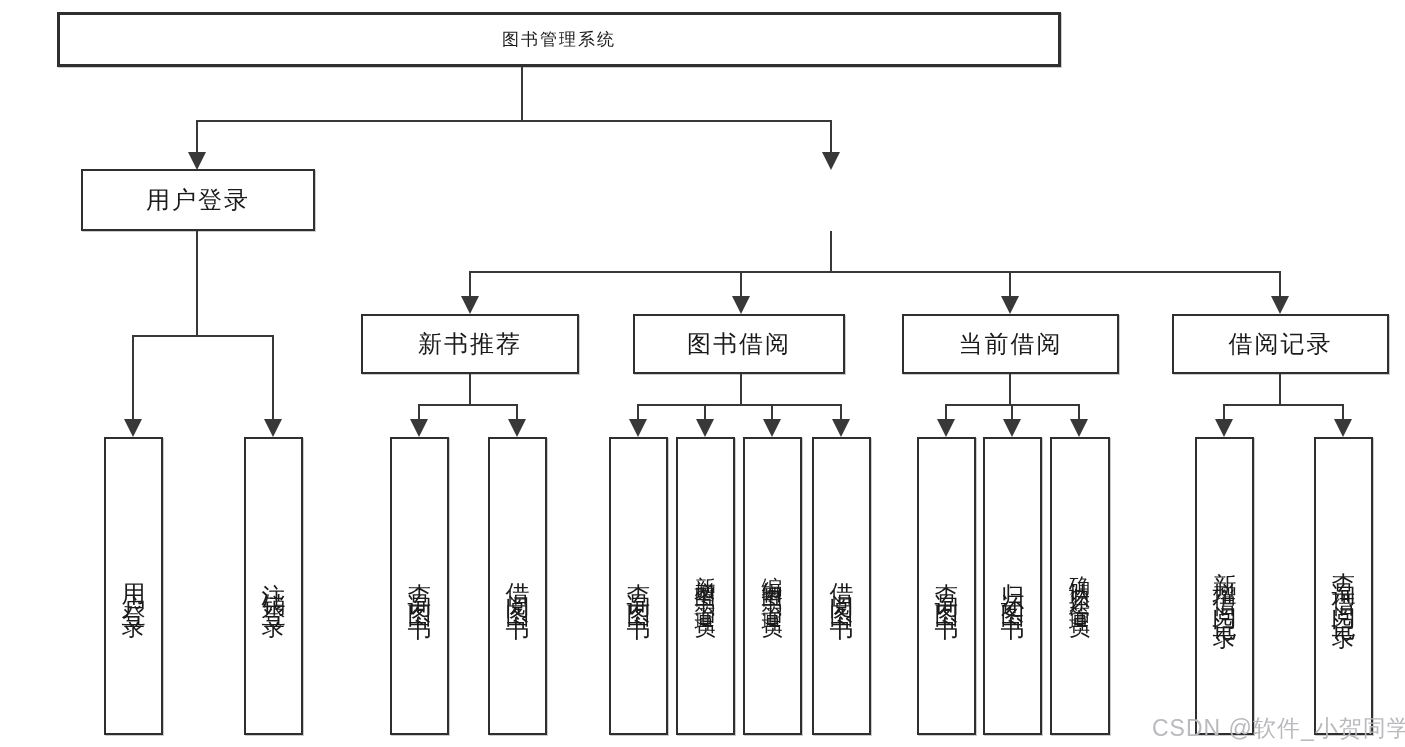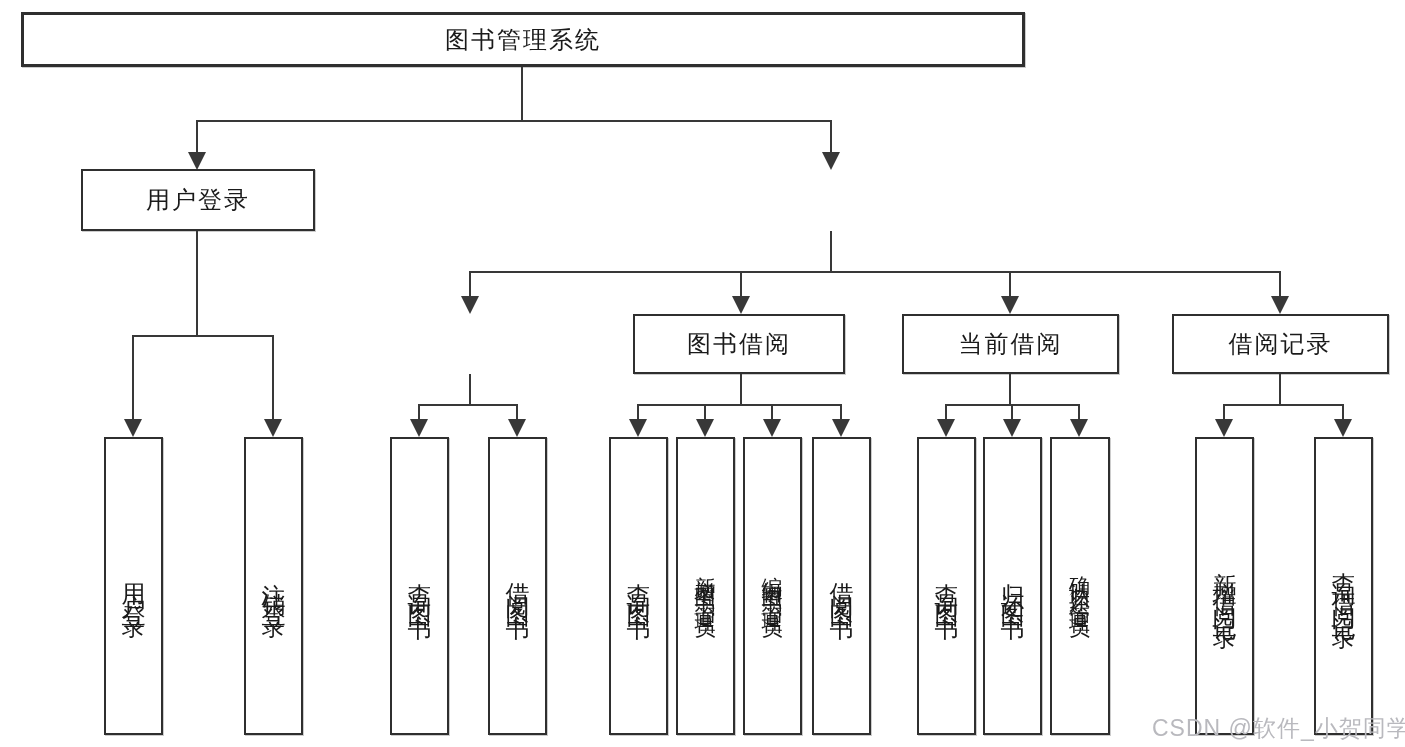--- a/index.html
+++ b/index.html
@@ -21,21 +21,21 @@
     border:2px solid #2f2f2f;
     box-shadow:1px 1px 0 rgba(110,110,110,0.35);
     display:flex;
     align-items:center;
     justify-content:center;
     color:#1a1a1a;
     font-size:24px;
     letter-spacing:2px;
     white-space:nowrap;
   }
-  .box.root{border-width:3px;font-size:24px;}
+  .box.root{border-width:3px;font-size:17px;margin-left:36px;}
   
   .vbox span{
     writing-mode:vertical-rl;
     text-orientation:mixed;
     line-height:1;
     letter-spacing:11px;
     font-size:24px;
   }
   .vbox.small span{
     font-size:21px;
@@ -86,20 +86,21 @@
   <div class="hl" style="left:469px;top:271px;width:812px;"></div>
   <div class="vl" style="left:469px;top:271px;height:27px;"></div>
   <div class="ar" style="left:461px;top:296px;"></div>
   <div class="vl" style="left:740px;top:271px;height:27px;"></div>
   <div class="ar" style="left:732px;top:296px;"></div>
   <div class="vl" style="left:1009px;top:271px;height:27px;"></div>
   <div class="ar" style="left:1001px;top:296px;"></div>
   <div class="vl" style="left:1279px;top:271px;height:27px;"></div>
   <div class="ar" style="left:1271px;top:296px;"></div>
 
+  <div class="box" style="left:361px;top:314px;width:218px;height:60px;">新书推荐</div>
   <div class="box" style="left:633px;top:314px;width:212px;height:60px;">图书借阅</div>
   <div class="box" style="left:902px;top:314px;width:217px;height:60px;">当前借阅</div>
   <div class="box" style="left:1172px;top:314px;width:217px;height:60px;">借阅记录</div>
 
   <div class="vl" style="left:469px;top:374px;height:32px;"></div>
   <div class="hl" style="left:418px;top:404px;width:100px;"></div>
   <div class="vl" style="left:418px;top:404px;height:17px;"></div>
   <div class="ar" style="left:410px;top:419px;"></div>
   <div class="vl" style="left:516px;top:404px;height:17px;"></div>
   <div class="ar" style="left:508px;top:419px;"></div>

